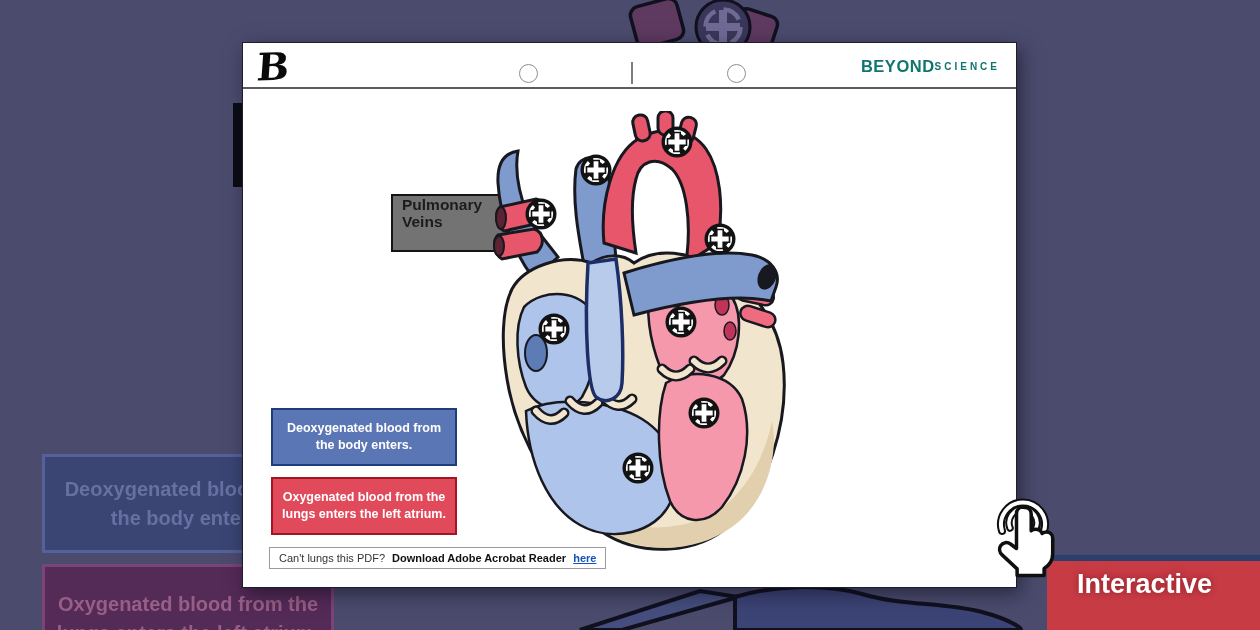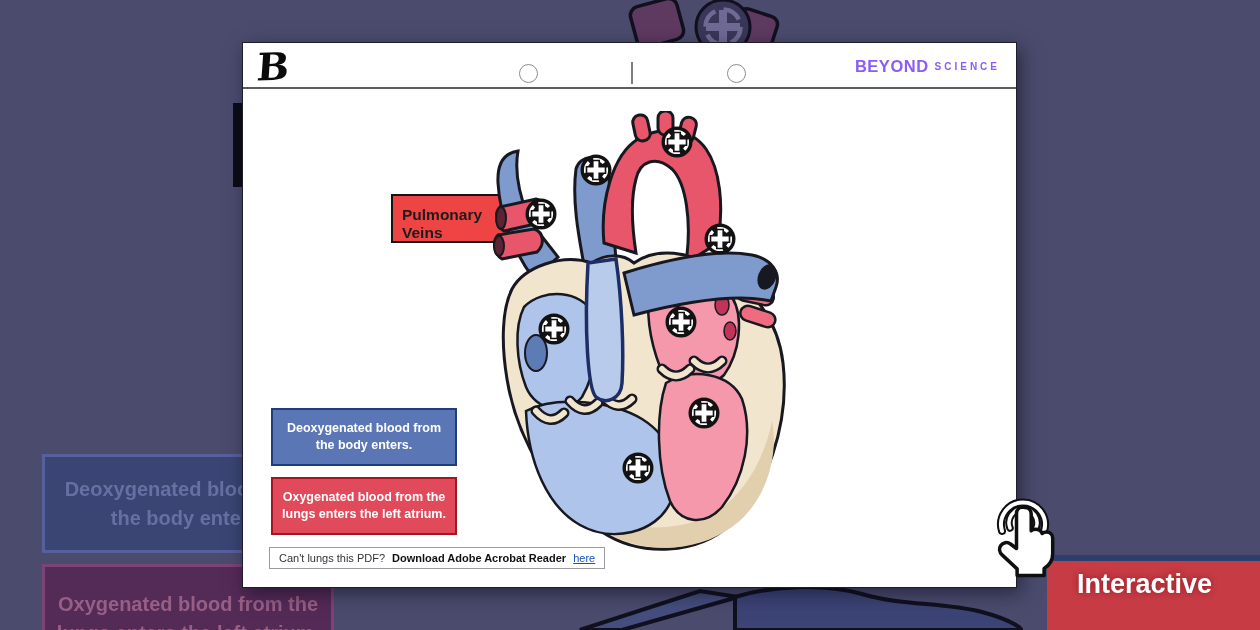--- a/index.html
+++ b/index.html
@@ -23,41 +23,41 @@
         border:1.5px solid #1d1d2c;box-sizing:border-box;z-index:2;
         box-shadow:4px 6px 18px rgba(8,8,22,.5);}
   .card-header{position:absolute;left:0;top:0;width:100%;height:46px;
                border-bottom:2px solid #5c5c5c;box-sizing:border-box;}
   .logo{position:absolute;left:14px;top:1px;font-family:"DejaVu Serif",serif;
         font-weight:bold;font-size:38px;color:#0a0a0a;transform:skewX(-6deg) rotate(-2deg);}
   .hcircle{position:absolute;top:21px;width:19px;height:19px;border:1.5px solid #8d8d8d;
            border-radius:50%;box-sizing:border-box;background:#fff;}
   .c1{left:276px;} .c2{left:484px;}
   .vline{position:absolute;left:388px;top:19px;width:1.5px;height:22px;background:#7d7d7d;}
-  .brand{position:absolute;right:16px;top:0;height:46px;display:flex;align-items:center;color:#8b5cf6;}
+  .brand{position:absolute;right:16px;top:0;height:46px;display:flex;align-items:center;color:#0f766e;}
   .brand b{font-size:16.5px;font-weight:800;letter-spacing:.5px;}
-  .brand i{font-style:normal;font-weight:bold;font-size:10px;letter-spacing:3px;margin-left:6px;}
-
-  .label-box{position:absolute;left:148px;top:151px;width:121px;height:49px;background:#ef4444;
-             border:2.5px solid #141414;box-sizing:border-box;display:flex;align-items:flex-end;
+  .brand i{font-style:normal;font-weight:bold;font-size:10px;letter-spacing:3px;}
+
+  .label-box{position:absolute;left:148px;top:151px;width:121px;height:58px;background:#737373;
+             border:2.5px solid #141414;box-sizing:border-box;display:flex;align-items:flex-start;
              padding-left:9px;font-size:15.5px;font-weight:bold;color:#1c1c1c;line-height:1.12;}
   .heart{position:absolute;left:241px;top:68px;}
 
   .hotspot{position:absolute;width:34px;height:34px;cursor:pointer;}
 
   .option{position:absolute;left:28px;width:186px;height:58px;box-sizing:border-box;
           display:flex;align-items:center;justify-content:center;text-align:center;
           color:#fff;font-size:12.5px;font-weight:bold;line-height:1.35;padding:2px 8px;cursor:pointer;}
   .option-blue{top:365px;background:#5b76b5;border:2.5px solid #1e3d7c;}
   .option-red{top:434px;background:#e14a5b;border:2.5px solid #a41523;}
 
   .footer-note{position:absolute;left:26px;top:504px;background:#fff;border:1.2px solid #9a9aa0;
                padding:4px 9px;font-size:11px;color:#333;white-space:nowrap;}
   .footer-note b{color:#111;margin-left:4px;margin-top:32px;}
-  .footer-note a{color:#1552bc;font-weight:normal;text-decoration:underline;margin-left:4px;cursor:pointer;}
+  .footer-note a{color:#1552bc;font-weight:bold;text-decoration:underline;margin-left:4px;cursor:pointer;}
 
   
   .ribbon{position:absolute;left:1047px;top:507px;width:213px;height:85px;background:#c63b44;
           border-top:6px solid #2c3e6b;border-bottom:6px solid #2c3e6b;box-sizing:border-box;
           z-index:3;color:#fff;padding:8px 0 0 30px;margin-top:48px;}
   .ribbon .r1{font-size:27px;font-weight:bold;text-shadow:0 0 6px #8f1f28;}
   .ribbon .r2{font-size:24px;font-weight:400;letter-spacing:.5px;text-shadow:0 0 6px #8f1f28;}
   .hand{position:absolute;left:980px;top:494px;z-index:4;}
 </style>
 </head>

